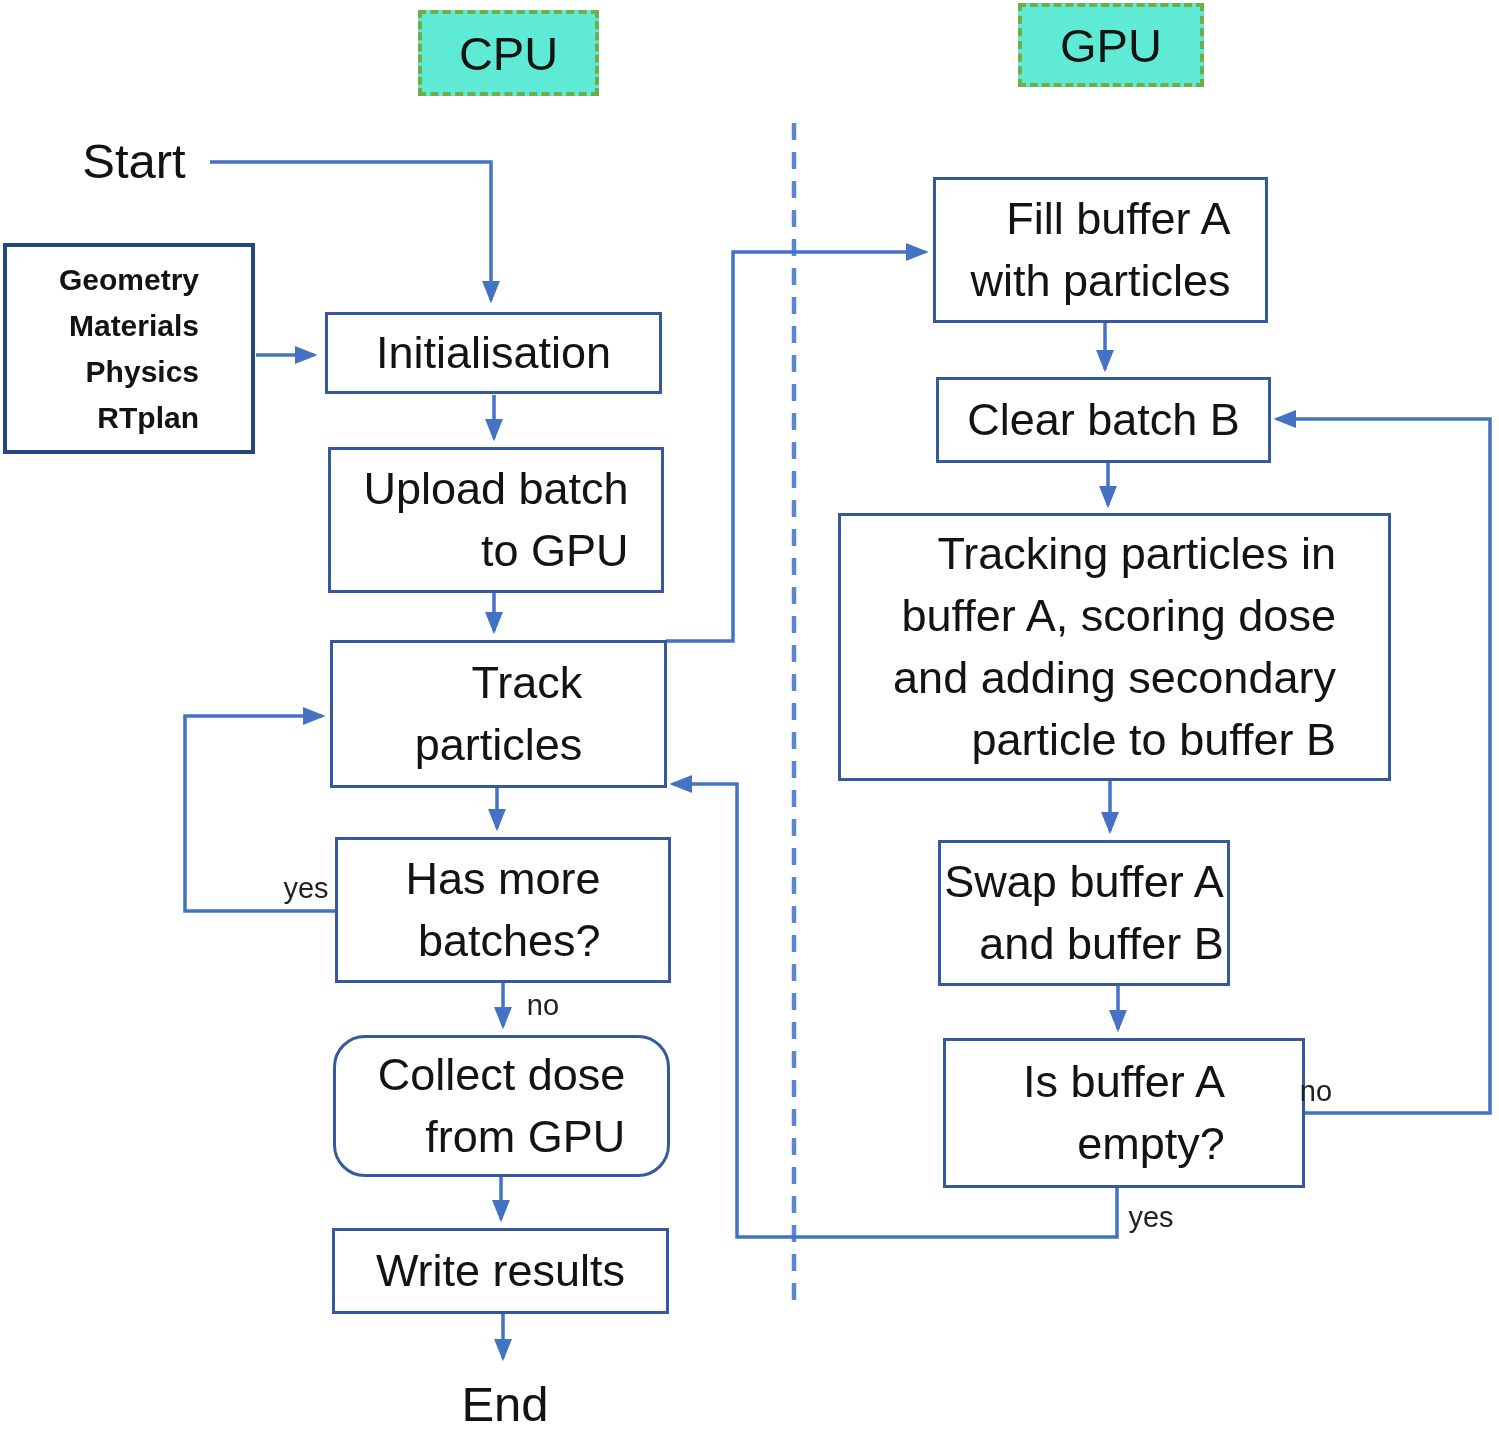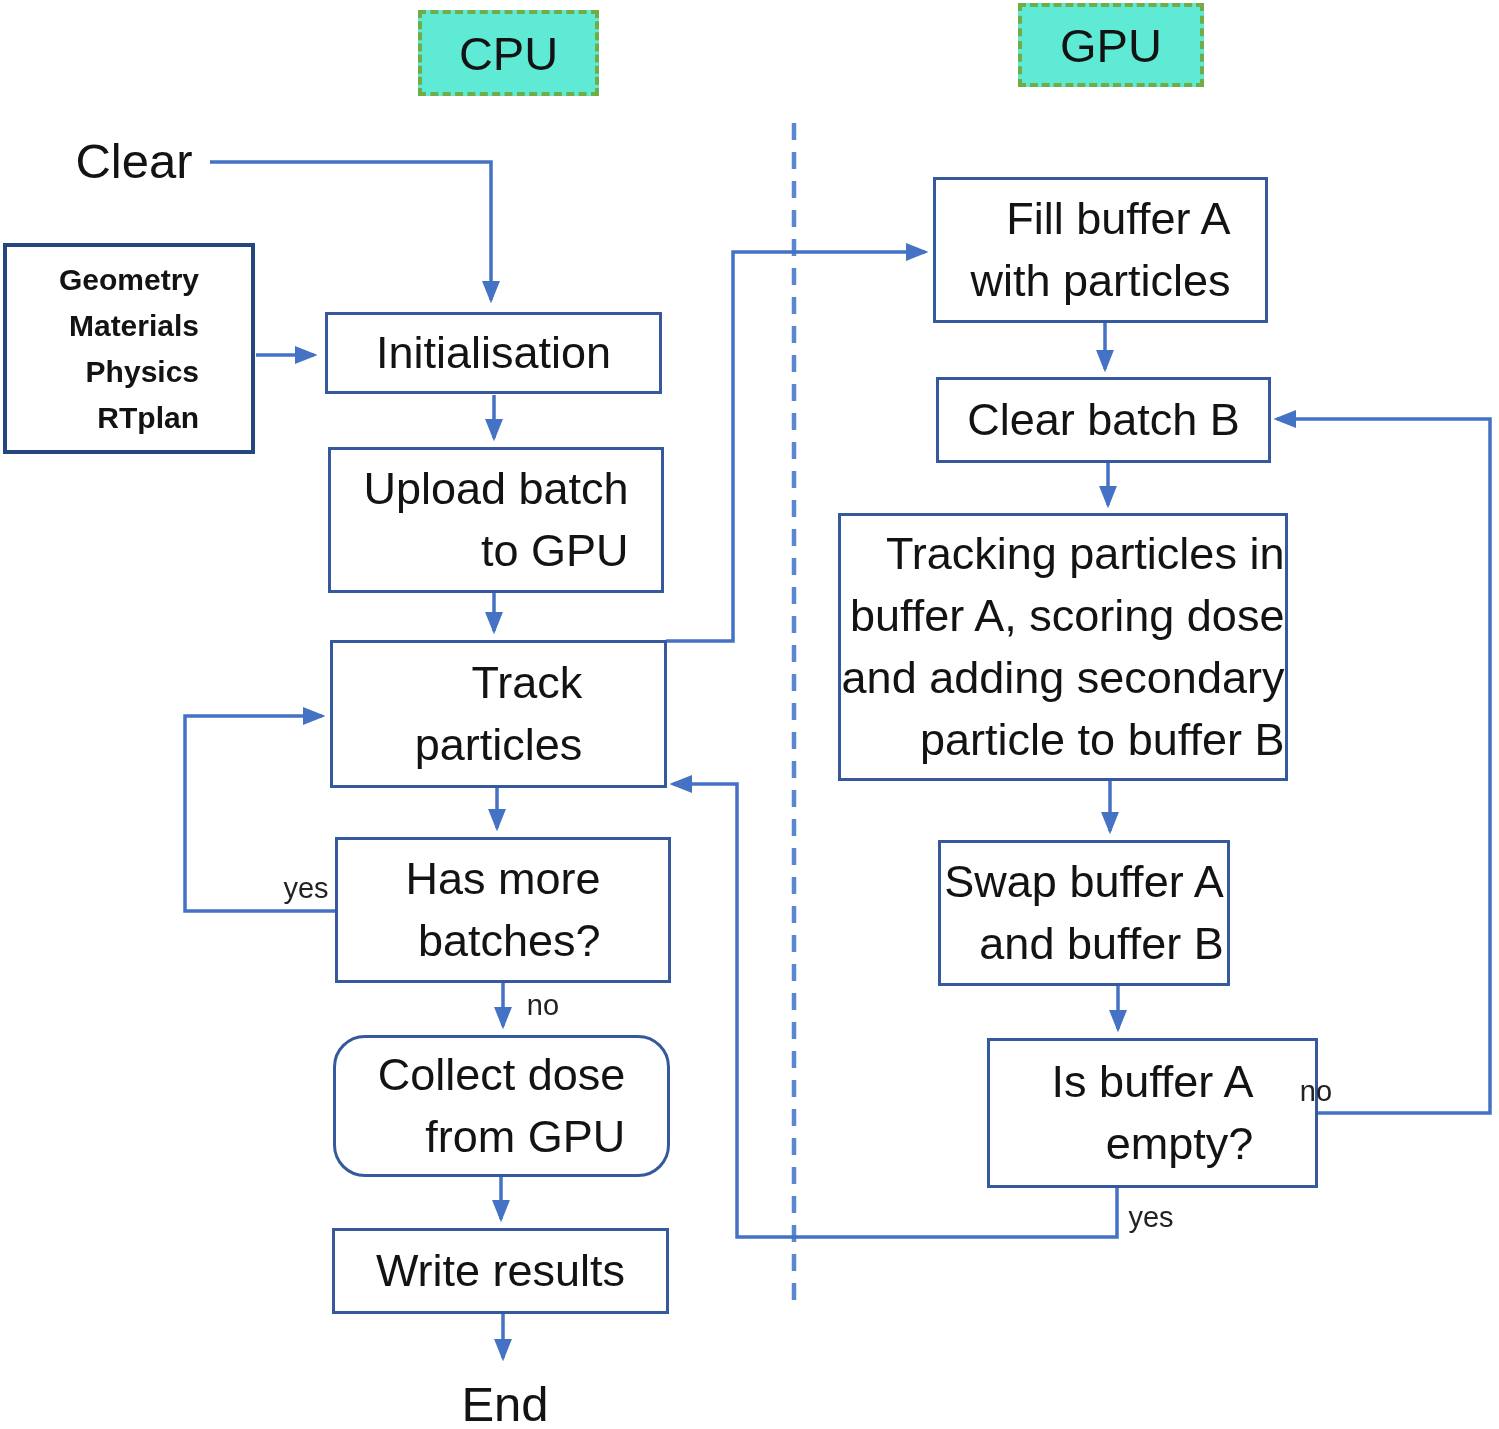--- a/index.html
+++ b/index.html
@@ -26,23 +26,23 @@
   #node-init{left:325px;top:312px;width:337px;height:82px;}
   #node-upload{left:328px;top:447px;width:336px;height:146px;}
   #node-track{left:330px;top:640px;width:337px;height:148px;}
   #node-hasmore{left:335px;top:837px;width:336px;height:146px;}
   #node-collect{left:333px;top:1035px;width:337px;height:142px;border-radius:32px;}
   #node-write{left:332px;top:1228px;width:337px;height:86px;}
 
   
   #node-fill{left:933px;top:177px;width:335px;height:146px;}
   #node-clear{left:936px;top:377px;width:335px;height:86px;}
-  #node-tracking{left:838px;top:513px;width:450px;height:268px;}
+  #node-tracking{left:838px;top:513px;width:553px;height:268px;}
   #node-swap{left:938px;top:840px;width:292px;height:146px;}
-  #node-empty{left:943px;top:1038px;width:331px;height:150px;margin-left:44px;}
+  #node-empty{left:943px;top:1038px;width:362px;height:150px;}
 
   
   #lbl-start{left:134px;top:161px;}
   #lbl-end{left:505px;top:1404px;}
 
   
   #lbl-cpu-yes{left:306px;top:888px;}
   #lbl-cpu-no{left:543px;top:1005px;}
   #lbl-gpu-no{left:1316px;top:1091px;}
   #lbl-gpu-yes{left:1151px;top:1217px;}
@@ -94,21 +94,21 @@
     <path d="M1117 1188 L1117 1237 L737 1237 L737 784 L673 784" fill="none" stroke="#4472c4" stroke-width="3.5" marker-end="url(#arrow)"></path>
   </svg>
 
   <div class="hdr" id="hdr-cpu">
     <span>CPU</span>
   </div>
   <div class="hdr" id="hdr-gpu">
     <span>GPU</span>
   </div>
 
-  <div class="term" id="lbl-start">Clear</div>
+  <div class="term" id="lbl-start">Start</div>
   <div class="term" id="lbl-end">End</div>
 
   <div class="node" id="node-inputs">
     <span>Geometry
 Materials
 Physics
 RTplan</span>
   </div>
   <div class="node" id="node-init">
     <span>Initialisation</span>

